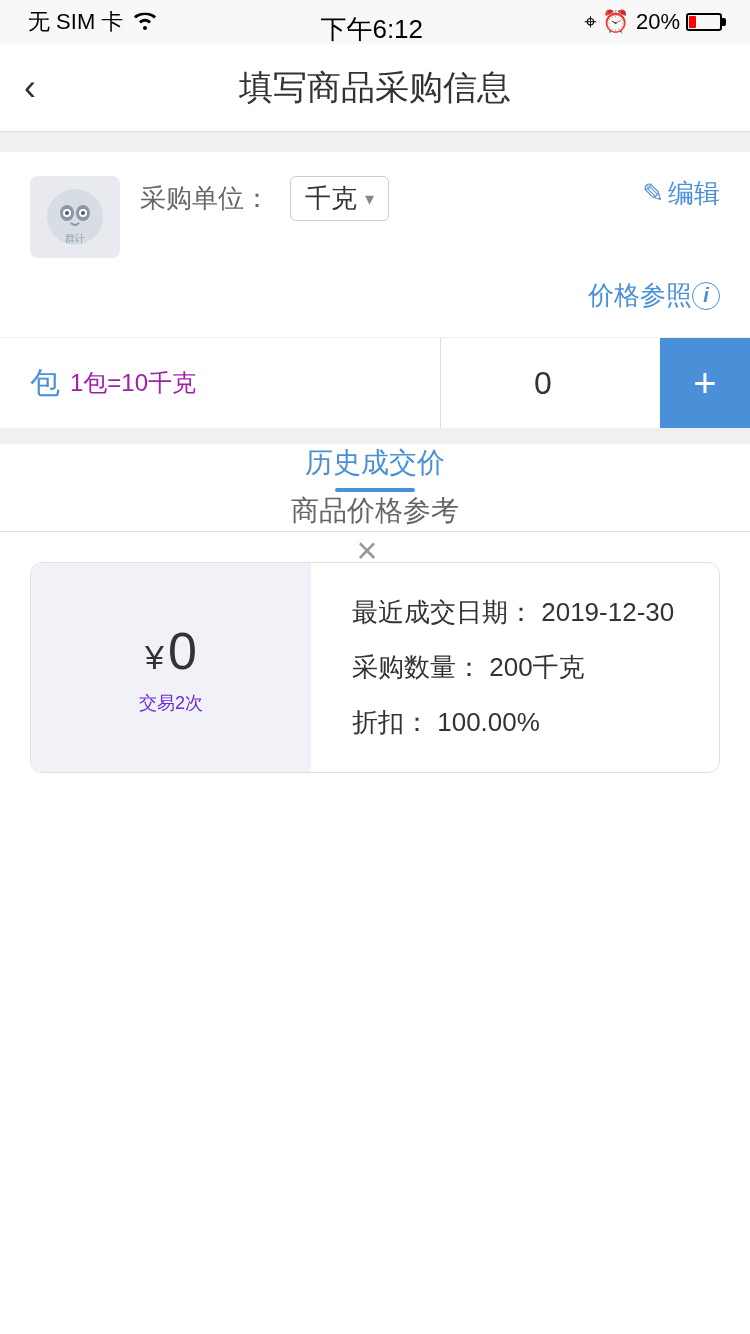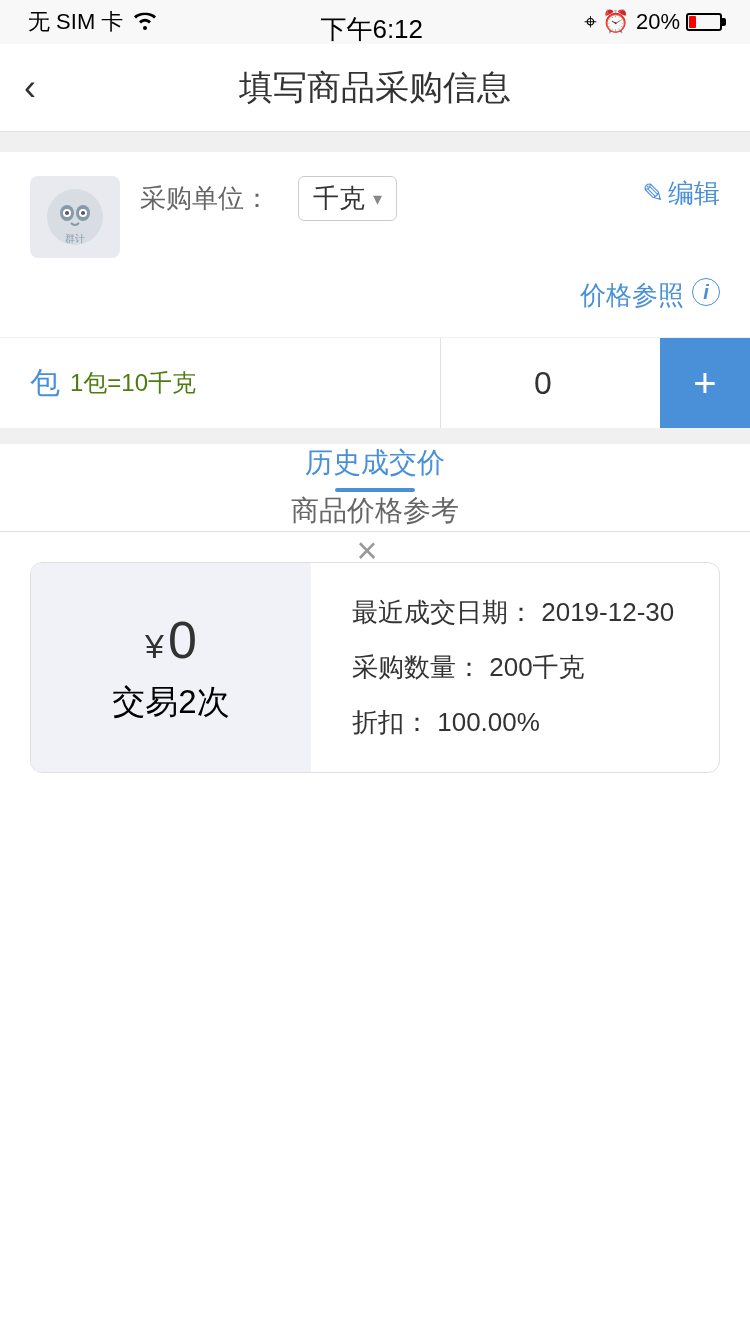--- a/index.html
+++ b/index.html
@@ -111,21 +111,21 @@
     }
     .product-name {
       font-size: 30px;
       color: #333;
       font-weight: 500;
       margin-bottom: 16px;
     }
     .purchase-unit-row {
       display: flex;
       align-items: center;
-      gap: 28px;
+      gap: 20px;
       font-size: 26px;
       color: #666;
     }
     .unit-label { color: #666; }
     .unit-selector {
       display: flex;
       align-items: center;
       border: 1px solid #ccc;
       border-radius: 6px;
       padding: 4px 14px;
@@ -145,21 +145,21 @@
       display: flex;
       align-items: center;
       gap: 4px;
       cursor: pointer;
       flex-shrink: 0;
     }
     .price-ref-link {
       color: #4a90d9;
       font-size: 26px;
       display: flex;
-      gap: 8px;
+      align-items: center;
       cursor: pointer;
     }
     .price-ref-row {
       display: flex;
       justify-content: flex-end;
       margin-top: 8px;
     }
 
     
     .quantity-section {
@@ -180,21 +180,21 @@
       padding-left: 30px;
       flex: 1;
     }
     .unit-badge {
       font-size: 30px;
       color: #4a90d9;
       font-weight: 500;
     }
     .unit-conversion {
       font-size: 24px;
-      color: #4d7c0f;
+      color: #a21caf;
     }
     .quantity-input {
       width: 220px;
       height: 90px;
       border: none;
       border-left: 1px solid #e0e0e0;
       text-align: center;
       font-size: 32px;
       color: #333;
       background: #fff;
@@ -293,22 +293,22 @@
       color: #333;
       font-weight: 500;
       display: flex;
       align-items: baseline;
       gap: 4px;
     }
     .price-currency {
       font-size: 34px;
     }
     .price-transactions {
-      font-size: 33px;
-      color: #000000;
+      font-size: 18px;
+      color: #6d28d9;
       margin-top: 10px;
     }
     .price-right {
       flex: 1;
       padding: 30px 41px;
       display: flex;
       flex-direction: column;
       gap: 16px;
     }
     .price-detail-row {

